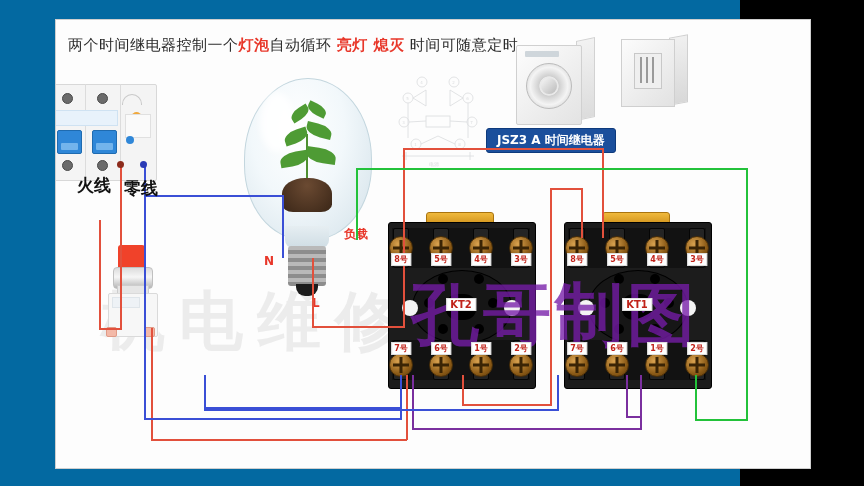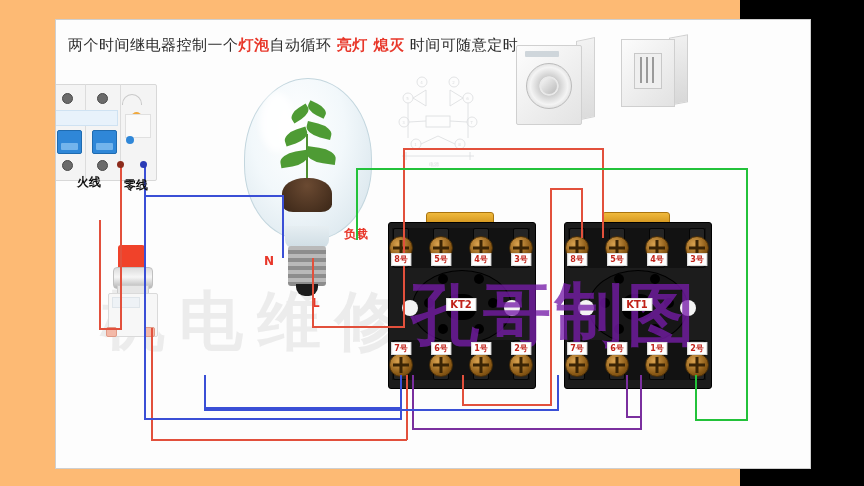--- a/index.html
+++ b/index.html
@@ -1,19 +1,19 @@
 <!DOCTYPE html>
 <html><head>
 <meta charset="utf-8">
 <style>
   html,body{margin:0;padding:0;background:#000;}
   body{width:864px;height:486px;overflow:hidden;
        font-family:"DejaVu Sans","Liberation Sans",sans-serif;}
 
-  #stage{position:relative;width:740px;height:486px;background:#fdba74;}
+  #stage{position:relative;width:740px;height:486px;background:#0369a1;}
 
   
   #sheet{position:absolute;left:55px;top:19px;width:754px;height:448px;
          background:#fdfdfd;border:1px solid #cfcfcf;overflow:hidden;}
 
   
   .title{position:absolute;left:12px;top:16px;white-space:nowrap;
          font-size:15px;color:#2b2b2b;letter-spacing:.5px;}
   .title .hl{color:#e8372a;font-weight:bold;}
   .title .hl2{color:#e8372a;font-weight:bold;}
@@ -148,21 +148,21 @@
   .sk-wdot{position:absolute;width:16px;height:16px;border-radius:50%;background:#f4f4f4;}
   .kt-label{position:absolute;left:50%;top:86px;transform:translateX(-50%);
       background:#fff;color:#c0231a;font-size:10px;font-weight:bold;
       padding:0 3px;border:1px solid #e0e0e0;z-index:5;}
 
   
   .wire{position:absolute;z-index:3;}
   .wh{height:2px;}
   .wv{width:2px;}
 
-  .wlabel{position:absolute;font-size:12px;font-weight:bold;color:#111;z-index:6;}
+  .wlabel{position:absolute;font-size:17px;font-weight:bold;color:#111;z-index:6;}
 </style>
 </head>
 <body>
 
 <div id="stage">
   <div id="sheet">
 
     <div class="title">
       <span>两个时间继电器控制一个</span><span class="hl">灯泡</span><span>自动循环</span>&nbsp;<span class="hl2">亮灯 熄灭</span>&nbsp;<span>时间可随意定时</span>
     </div>
@@ -262,20 +262,21 @@
 
     <div class="photo2">
       <div class="p2-side"></div>
       <div class="p2-body"></div>
       <div class="p2-win"></div>
       <div class="p2-bar" style="left:19px;top:18px;height:26px"></div>
       <div class="p2-bar" style="left:25px;top:18px;height:26px"></div>
       <div class="p2-bar" style="left:31px;top:18px;height:26px"></div>
     </div>
 
+    <div class="jsz-label">JSZ3 A 时间继电器</div>
 
     <div class="wire wv" style="left:64px;top:146px;height:164px;background:#e2503c"></div>
     <div class="wire wh" style="left:43px;top:308px;width:23px;background:#e2503c"></div>
     <div class="wire wv" style="left:43px;top:200px;height:110px;background:#e2503c"></div>
 
     <div class="wire wv" style="left:95px;top:308px;height:112px;background:#e2503c"></div>
     <div class="wire wh" style="left:95px;top:419px;width:256px;background:#e2503c"></div>
     <div class="wire wv" style="left:350px;top:355px;height:65px;background:#e2503c"></div>
 
     <div class="wire wv" style="left:88px;top:146px;height:30px;background:#3a4fd6"></div>

